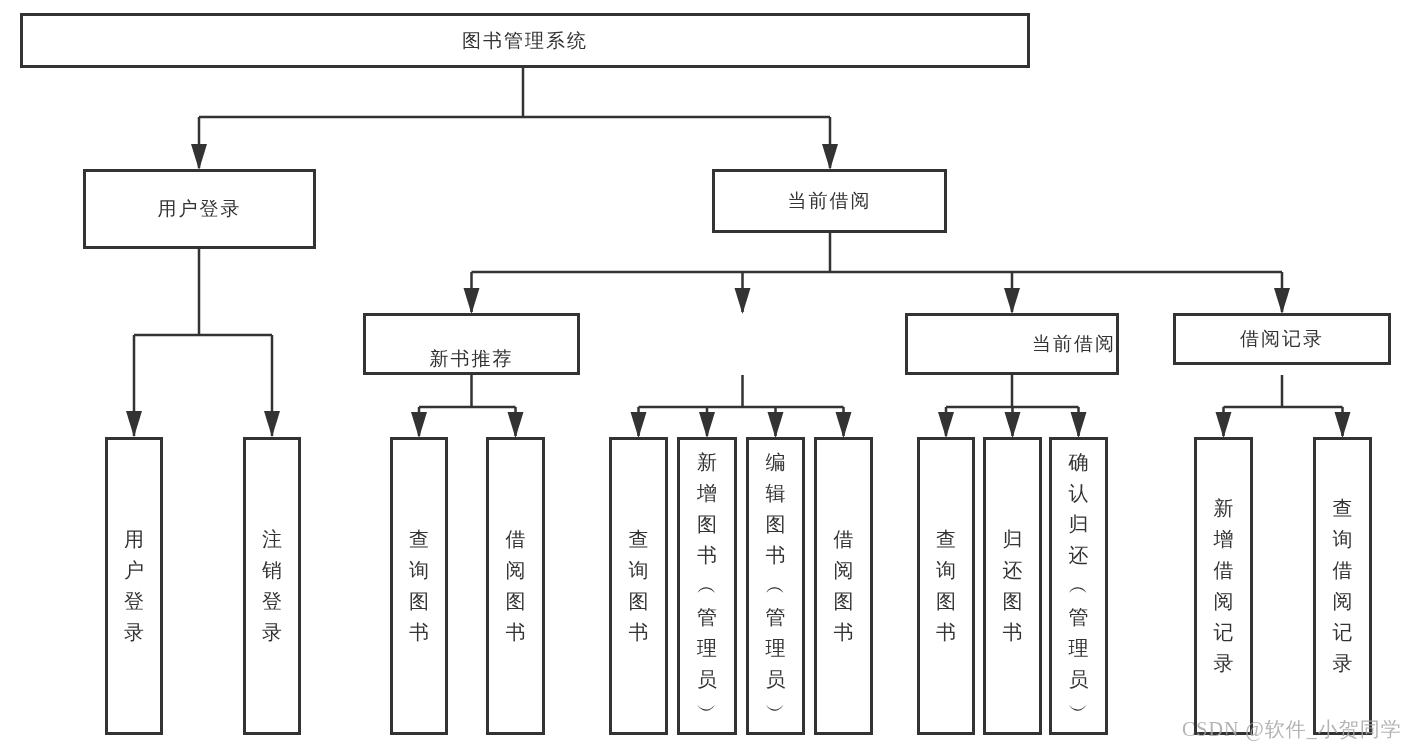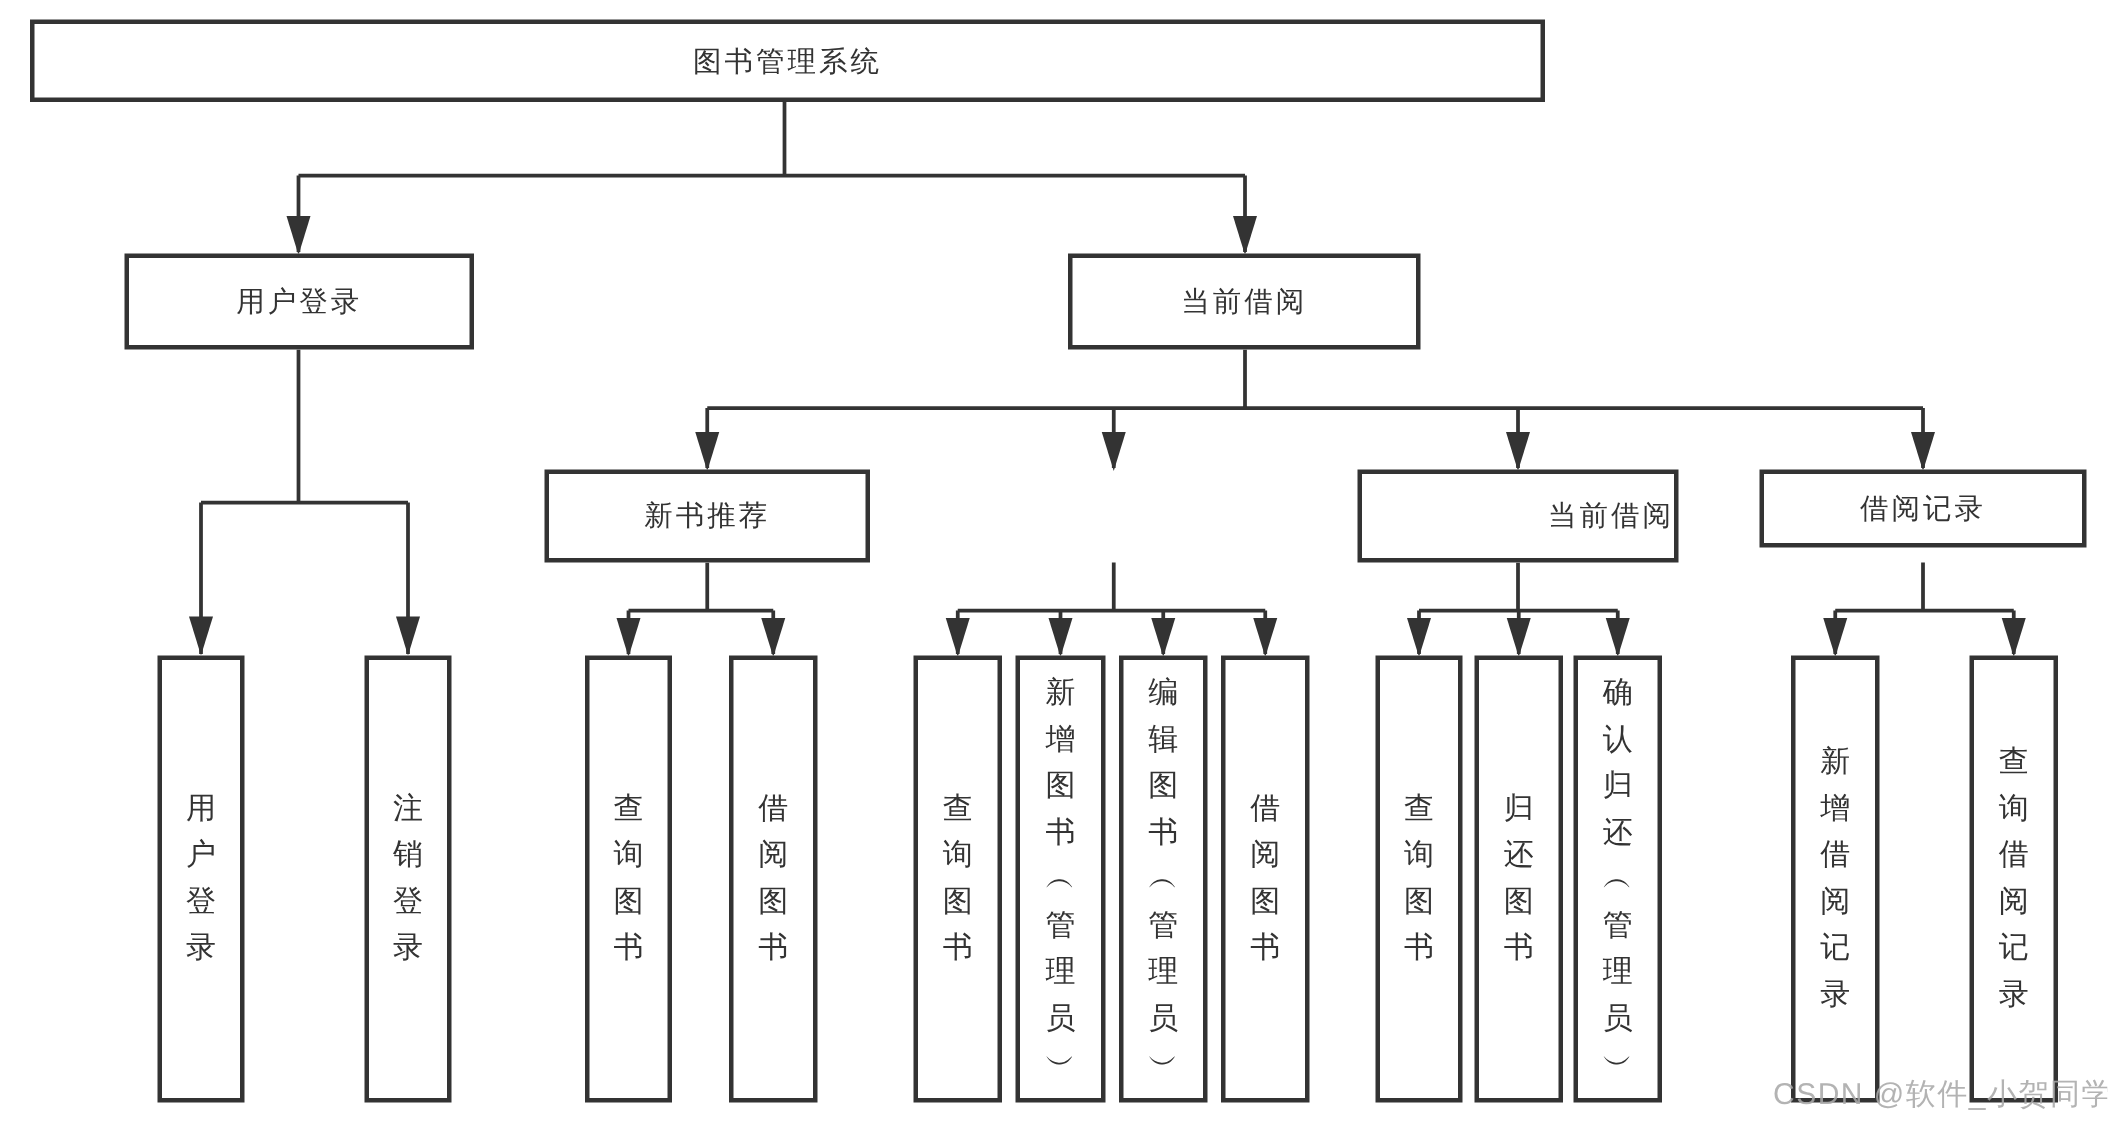--- a/index.html
+++ b/index.html
@@ -1,21 +1,21 @@
 <!DOCTYPE html>
 <html><head>
 <meta charset="utf-8">
 <style>
   html, body { margin: 0; padding: 0; background: #ffffff; }
   .canvas {
     position: relative;
     width: 1405px;
     height: 747px;
     background: #ffffff;
-    font-family: Liberation Sans, sans-serif;
+    font-family: Liberation Serif, serif;
     color: #333333;
     overflow: hidden;
   }
   .node {
     position: absolute;
     box-sizing: border-box;
     border: 3px solid #333333;
     background: #ffffff;
     display: flex;
     align-items: center;
@@ -99,28 +99,28 @@
       <polygon points="1070.5,412 1086.5,412 1078.5,438"></polygon>
       <polygon points="1215.5,412 1231.5,412 1223.5,438"></polygon>
       <polygon points="1334.5,412 1350.5,412 1342.5,438"></polygon>
     </g>
   </svg>
 
   <div class="node" style="left:20px; top:13px; width:1010px; height:55px;">
     <span class="hlabel">图书管理系统</span>
   </div>
 
-  <div class="node" style="left:83px; top:169px; width:233px; height:64px;">
+  <div class="node" style="left:83px; top:169px; width:233px; height:80px;">
     <span class="hlabel">用户登录</span>
   </div>
   <div class="node" style="left:712px; top:169px; width:235px; height:64px;">
     <span class="hlabel">当前借阅</span>
   </div>
 
-  <div class="node" style="left:363px; top:313px; width:217px; height:62px;">
+  <div class="node" style="left:363px; top:313px; width:217px; height:62px;align-items:flex-end;">
     <span class="hlabel">新书推荐</span>
   </div>
   <div class="node" style="left:905px; top:313px; width:214px; height:62px;justify-content:flex-end;">
     <span class="hlabel">当前借阅</span>
   </div>
   <div class="node" style="left:1173px; top:313px; width:218px; height:52px;">
     <span class="hlabel">借阅记录</span>
   </div>
 
   <div class="node leaf" style="left:105px; top:437px; width:58px;">

